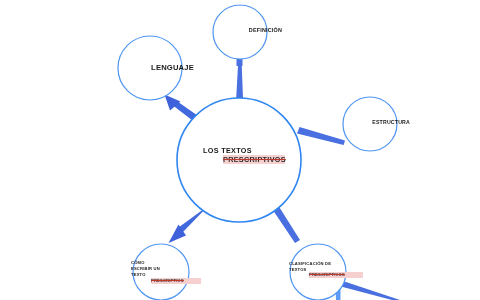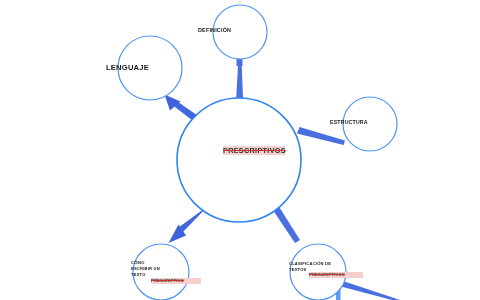--- a/index.html
+++ b/index.html
@@ -15,21 +15,21 @@
     position: relative;
   }
   #canvas {
     position: absolute;
     inset: 0;
     width: 480px;
     height: 300px;
   }
   .node-label {
     position: absolute;
-    text-align: left;
+    text-align: right;
     color: #1a1a1a;
     pointer-events: none;
     line-height: 1.25;
     font-weight: bold;
     letter-spacing: 0.2px;
   }
   .node-label .ln { display: block; white-space: nowrap; }
   .hl {
     background: #f6cfcf;
     text-decoration: line-through;
@@ -109,20 +109,21 @@
 
   <circle cx="239" cy="160" r="62" fill="#ffffff" stroke="#2f86f0" stroke-width="1.6"></circle>
   <circle cx="240" cy="32" r="27" fill="#ffffff" stroke="#4f96f2" stroke-width="1.2"></circle>
   <circle cx="150" cy="68" r="32" fill="#ffffff" stroke="#4f96f2" stroke-width="1.2"></circle>
   <circle cx="370" cy="124" r="27" fill="#ffffff" stroke="#4f96f2" stroke-width="1.2"></circle>
   <circle cx="161" cy="272" r="28" fill="#ffffff" stroke="#4f96f2" stroke-width="1.2"></circle>
   <circle cx="318" cy="272" r="28" fill="#ffffff" stroke="#4f96f2" stroke-width="1.2"></circle>
 </svg>
 
 <div class="node-label" id="center-label">
+  <span class="ln">LOS TEXTOS</span>
   <span class="ln hl">PRESCRIPTIVOS</span>
 </div>
 
 <div class="node-label" id="lbl-definicion">
   <span class="ln">DEFINICIÓN</span>
 </div>
 
 <div class="node-label" id="lbl-lenguaje">
   <span class="ln">LENGUAJE</span>
 </div>

